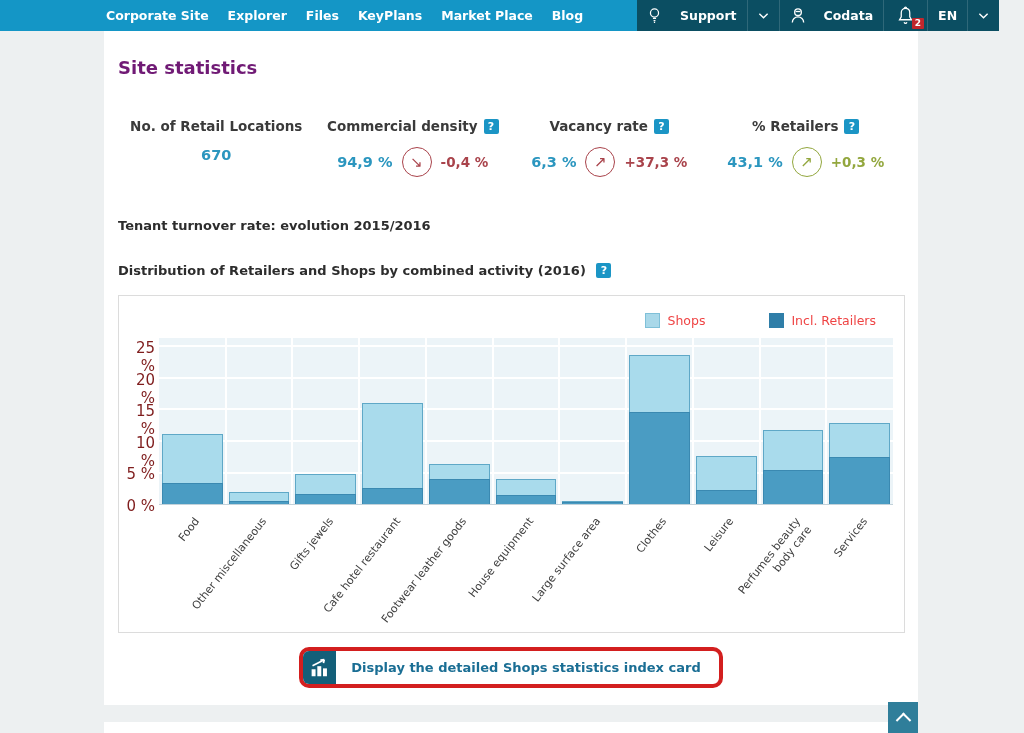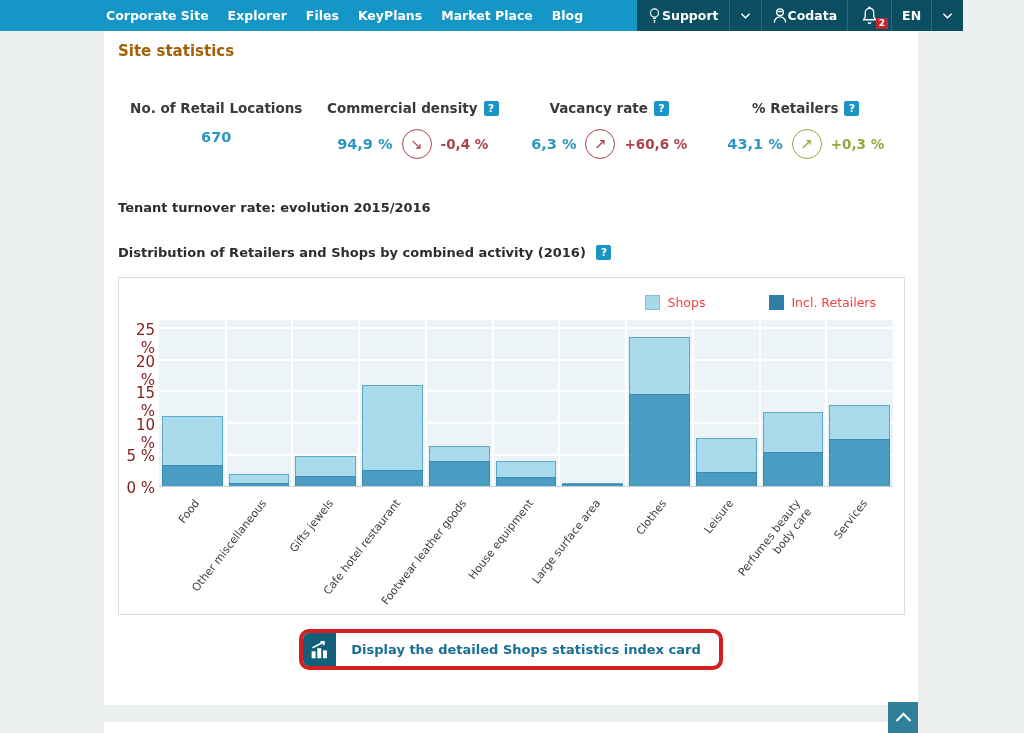--- a/index.html
+++ b/index.html
@@ -4,30 +4,30 @@
 <style>
   * { margin:0; padding:0; box-sizing:border-box; }
   html,body { width:1024px; height:733px; overflow:hidden; }
   body { background:#edf0f1; font-family:"DejaVu Sans","Liberation Sans",sans-serif; position:relative; }
 
   
   .navbar { position:absolute; left:0; top:0; width:810px; height:31px; background:#1496c6; z-index:5; }
   .nav-items { position:absolute; left:106px; top:0; height:31px; display:flex; align-items:center; gap:19px; }
   .nav-item { color:#fff; font-size:12.5px; font-weight:600; cursor:pointer; white-space:nowrap; }
   .nav-right { position:absolute; left:637px; top:0; height:31px; display:flex; }
-  .nav-btn { background:#0b4e62; height:31px; display:flex; align-items:center; gap:0; padding:0 10px;
+  .nav-btn { background:#0b4e62; height:31px; display:flex; align-items:center; gap:18px; padding:0 10px;
              color:#fff; font-size:12.5px; font-weight:600; border-left:1px solid rgba(255,255,255,0.15); cursor:pointer; position:relative; }
   .nav-btn:first-child { border-left:none; }
   .nav-btn svg { display:block; }
   .badge { position:absolute; right:3px; bottom:2px; background:#c1272d; color:#fff; font-size:9px; font-weight:700;
            padding:0 3px; line-height:11px; border-radius:1px; }
 
   
   .card { position:absolute; left:104px; top:31px; width:814px; height:674px; background:#fff; padding:8px 14px 0 14px; }
-  .page-title { font-size:15px; font-weight:600; color:#a16207; margin-top:3px; }
+  .page-title { font-size:18px; font-weight:600; color:#701a75; margin-top:18px; }
 
   
   .stats-row { display:flex; margin-top:40px; }
   .stat-col { flex:1; text-align:center; }
   .stat-label { font-size:13.5px; font-weight:700; color:#3a3a3a; white-space:nowrap; }
   .stat-value-row { margin-top:13px; display:flex; align-items:center; justify-content:center; gap:9px; }
   .stat-value { font-size:14.5px; font-weight:700; color:#2b96bf; }
   .trend-circle { width:30px; height:30px; border-radius:50%; border:1.5px solid; display:flex; align-items:center; justify-content:center;
                   font-size:15px; line-height:1; }
   .stat-delta { font-size:13.5px; font-weight:700; }
@@ -153,21 +153,21 @@
           <span class="stat-value">94,9 %</span>
           <span class="trend-circle" style="border-color: rgb(169, 67, 75); color: rgb(169, 67, 75);">↘</span>
           <span class="stat-delta" style="color: rgb(169, 67, 75);">-0,4 %</span>
         </div>
       </div>
       <div class="stat-col">
         <div class="stat-label"><span>Vacancy rate</span><span class="help-badge">?</span></div>
         <div class="stat-value-row">
           <span class="stat-value">6,3 %</span>
           <span class="trend-circle" style="border-color: rgb(169, 67, 75); color: rgb(169, 67, 75);">↗</span>
-          <span class="stat-delta" style="color: rgb(169, 67, 75);">+60,6 %</span>
+          <span class="stat-delta" style="color: rgb(169, 67, 75);">+37,3 %</span>
         </div>
       </div>
       <div class="stat-col">
         <div class="stat-label"><span>% Retailers</span><span class="help-badge">?</span></div>
         <div class="stat-value-row">
           <span class="stat-value">43,1 %</span>
           <span class="trend-circle" style="border-color: rgb(147, 167, 62); color: rgb(147, 167, 62);">↗</span>
           <span class="stat-delta" style="color: rgb(147, 167, 62);">+0,3 %</span>
         </div>
       </div>

